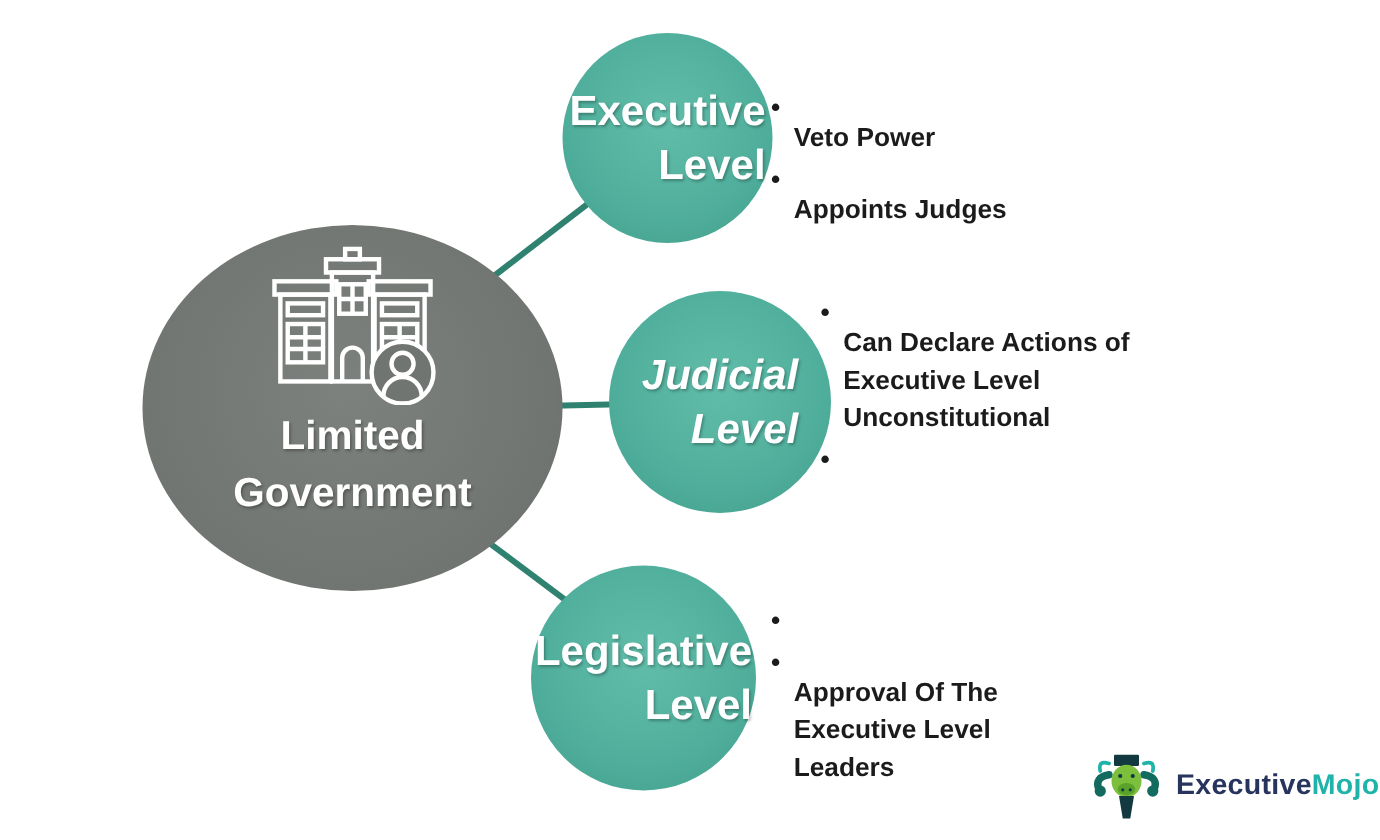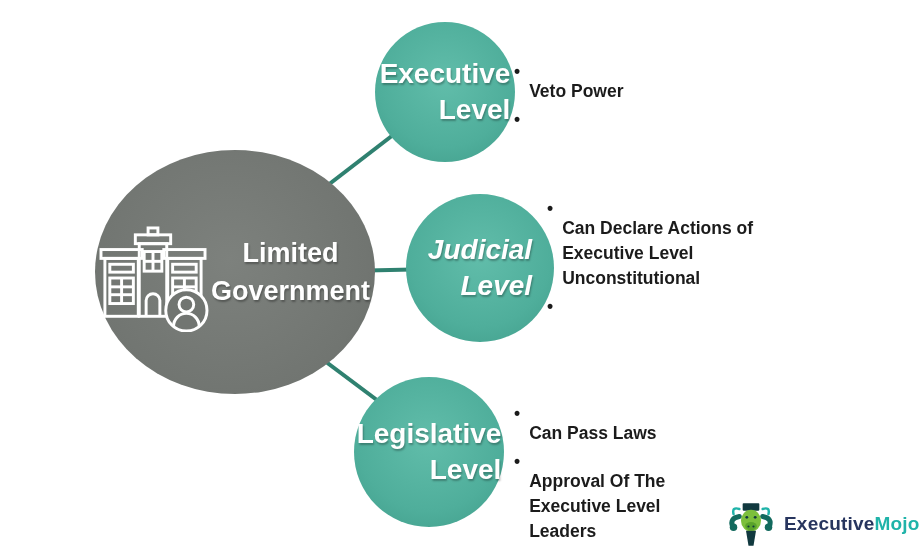--- a/index.html
+++ b/index.html
@@ -18,21 +18,21 @@
     position:absolute;border-radius:50%;display:flex;align-items:center;justify-content:center;
     background:radial-gradient(circle at 50% 42%, var(--node-teal-light) 0%, var(--node-teal) 62%, var(--node-teal-edge) 100%);
   }
   .node-label{
     color:var(--node-label);font-weight:bold;font-size:28px;line-height:1.3;
     text-align:right;white-space:pre-line;text-shadow:1px 1.5px 2px rgba(0,0,0,.28);
   }
   .center-node{
     position:absolute;left:95px;top:150px;width:280px;height:244px;border-radius:50%;
     background:radial-gradient(circle at 48% 45%, var(--node-gray-light) 0%, var(--node-gray) 70%, var(--node-gray-edge) 100%);
-    display:flex;flex-direction:row;align-items:center;justify-content:flex-start;
+    display:flex;flex-direction:column;align-items:center;justify-content:flex-start;
   }
   .center-node svg{margin-top:14px;}
   .center-title{
     color:#ffffff;font-weight:bold;font-size:27px;line-height:1.4;text-align:center;
     white-space:pre-line;margin-top:2px;text-shadow:1px 1.5px 2px rgba(0,0,0,.3);
   }
   .bldg{stroke:#ffffff;stroke-width:3;fill:none;}
   .person-bg{fill:var(--node-gray);stroke:#ffffff;stroke-width:3;}
   .bullets{
     position:absolute;list-style:none;margin:0;padding:0;
@@ -104,20 +104,21 @@
     <span class="node-label">Executive
 Level</span>
   </div>
   <ul class="bullets bullets-exec">
     <li>
       <span class="dot">•</span>
       <span class="txt">Veto Power</span>
     </li>
     <li>
       <span class="dot">•</span>
+      <span class="txt">Appoints Judges</span>
     </li>
   </ul>
 
   <div class="node node-judicial">
     <span class="node-label">Judicial
 Level</span>
   </div>
   <ul class="bullets bullets-judicial">
     <li>
       <span class="dot">•</span>
@@ -130,21 +131,20 @@
     </li>
   </ul>
 
   <div class="node node-legislative">
     <span class="node-label">Legislative
 Level</span>
   </div>
   <ul class="bullets bullets-legis">
     <li>
       <span class="dot">•</span>
-      <span class="txt">Can Pass Laws</span>
     </li>
     <li>
       <span class="dot">•</span>
       <span class="txt">Approval Of The
 Executive Level
 Leaders</span>
     </li>
   </ul>
 
   <div class="logo">

